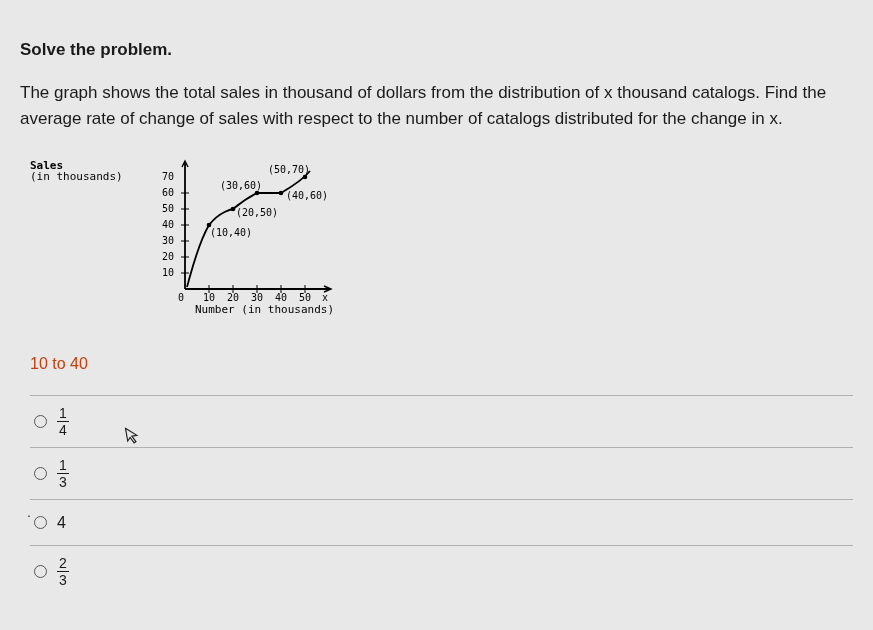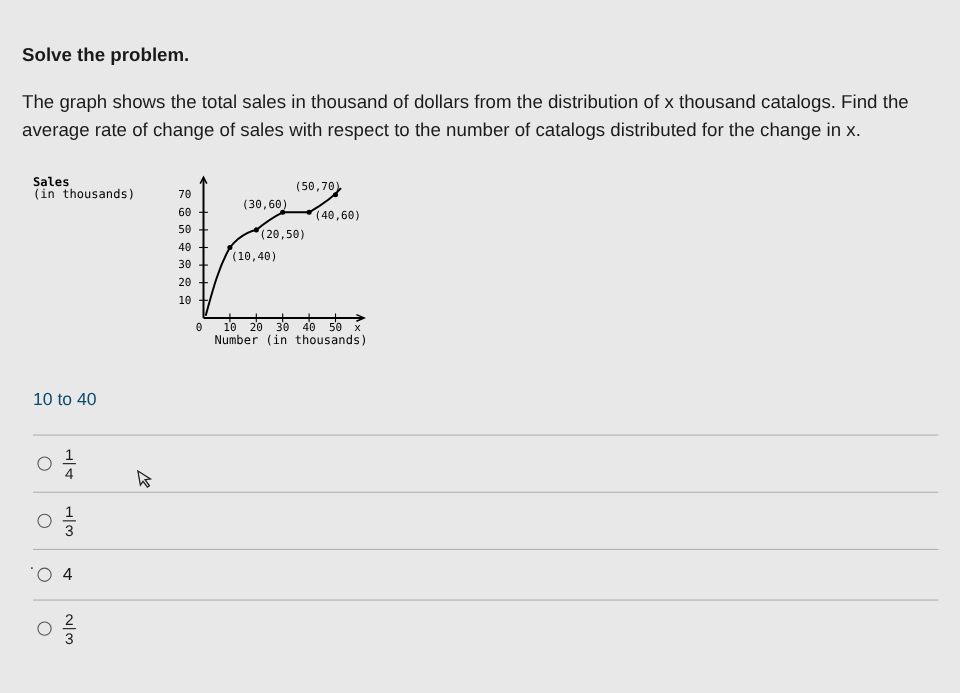--- a/index.html
+++ b/index.html
@@ -30,21 +30,21 @@
       margin-left: 0;
       margin-bottom: 26px;
       position: relative;
       height: 180px;
     }
     .chart-svg {
       display: block;
     }
     .sub-label {
       font-size: 16px;
-      color: #0c4a6e;
+      color: #c2410c;
       margin: 0 0 22px 10px;
     }
     .options {
       margin-left: 10px;
     }
     .option-row {
       display: flex;
       align-items: center;
       border-top: 1px solid #b0b0b0;
       padding: 10px 0 10px 4px;

